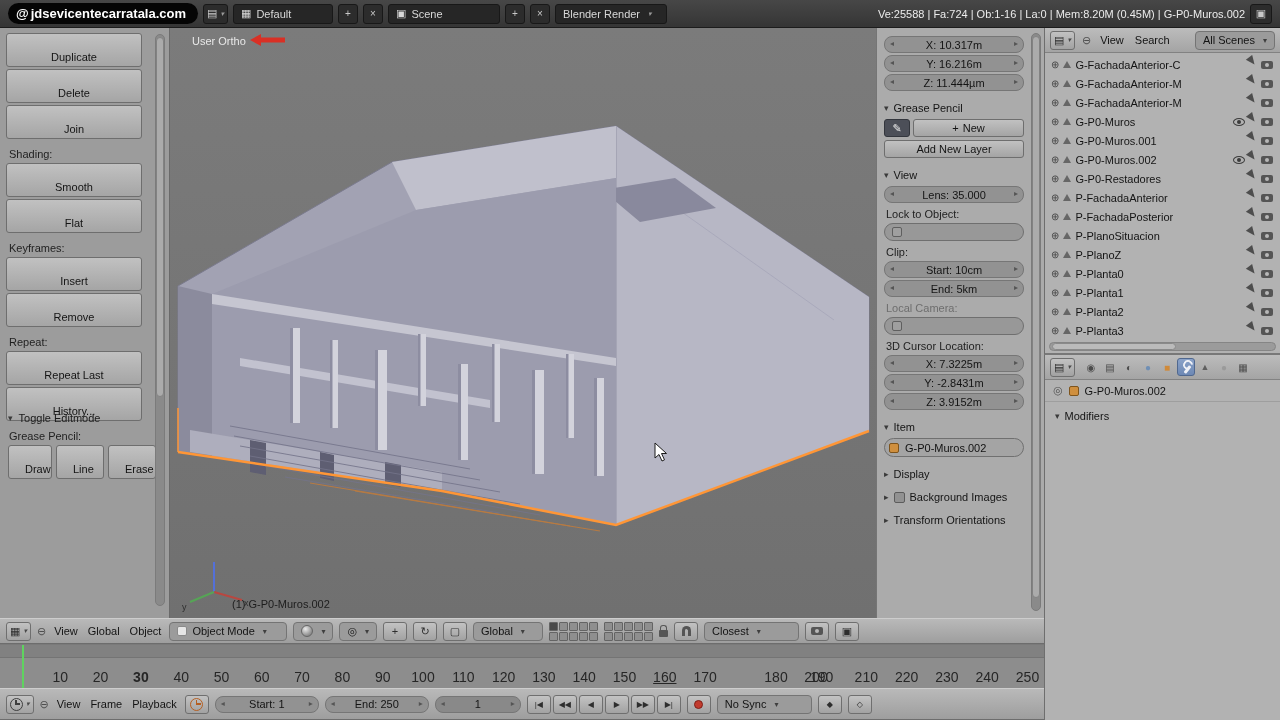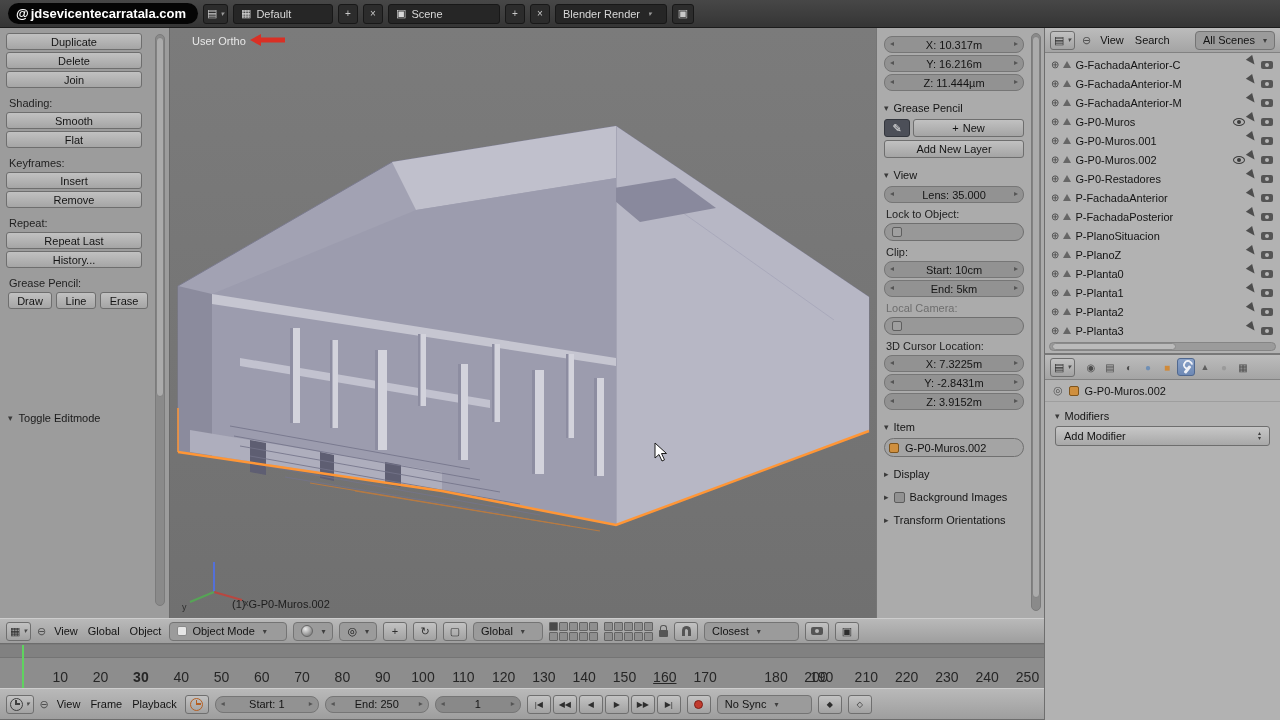--- a/index.html
+++ b/index.html
@@ -13,23 +13,23 @@
   .hbtn{height:20px;min-width:22px;background:#2c2c2c;border:1px solid #181818;border-radius:3px;display:flex;align-items:center;justify-content:center;color:#c9c9c9;padding:0 3px}
   .dfield{background:#262626;border:1px solid #181818;border-radius:3px;height:20px;display:flex;align-items:center;padding:0 7px;color:#d8d8d8;gap:5px;white-space:nowrap}
   .dbtn{width:20px;height:20px;background:#2c2c2c;border:1px solid #181818;border-radius:3px;display:flex;align-items:center;justify-content:center;color:#c8c8c8;font-size:10px}
   .w100{width:100px}.w110{width:112px}
   .stats{color:#ececec;margin-left:auto;white-space:nowrap;font-size:11px}
   .dd2{font-size:7px;color:#999;margin-left:3px}
   .glyph{font-size:11px}.glyph.dim{color:#4f4f4f}
 
   
   .toolshelf{position:absolute;left:0;top:28px;width:170px;height:590px;background:#9c9c9c;border-right:1px solid #6a6a6a;padding:5px 0 0 4px}
-  .tbtn{display:block;width:136px;height:17px;background:linear-gradient(#c1c1c1,#a5a5a5);border:1px solid #6e6e6e;border-radius:3px;font-family:inherit;font-size:11px;color:#141414;text-align:center;line-height:14px;margin:0 0 2px 2px;padding:0}
+  .tbtn{display:block;width:136px;height:17px;background:linear-gradient(#c1c1c1,#a5a5a5);border:1px solid #6e6e6e;border-radius:3px;font-family:inherit;font-size:11px;color:#141414;text-align:center;line-height:14px;margin:0 0 2px 2px;padding:16px}
   .trow{display:flex;gap:2px;margin-left:2px}
-  .tbtn.w1{width:44px}.tbtn.w2{width:40px}.tbtn.w3{width:48px}
+  .tbtn.w1{width:44px}.tbtn.w2{width:48px}.tbtn.w3{width:48px}
   .tlabel{margin:9px 0 3px 5px;color:#1f1f1f}
   .tri{font-size:9px;color:#3a3a3a}
   .shelf-bottom{position:absolute;left:8px;top:384px;display:flex;gap:6px;align-items:center;color:#1a1a1a}
   .vscroll{position:absolute;right:4px;top:6px;width:10px;height:572px;background:#8a8a8a;border:1px solid #7b7b7b;border-radius:5px}
   .vthumb{position:absolute;left:0;top:2px;width:8px;height:360px;background:#ababab;border:1px solid #828282;border-radius:4px}
   .vscroll.np{right:3px;top:5px;height:578px}
   .vthumb.tall{height:562px}
 
   
   .viewport{position:absolute;left:170px;top:28px;width:706px;height:590px;background:linear-gradient(#7b7b7b,#707070);overflow:hidden}
@@ -159,20 +159,21 @@
     <div class="dfield w110">
       <span class="glyph">▣</span>
       <span>Scene</span>
     </div>
     <span class="dbtn">+</span>
     <span class="dbtn">×</span>
     <div class="dfield w110">
       <span>Blender Render</span>
       <i class="dd2">▾</i>
     </div>
+    <div class="stats">Ve:25588 | Fa:724 | Ob:1-16 | La:0 | Mem:8.20M (0.45M) | G-P0-Muros.002</div>
     <span class="hbtn">▣</span>
   </header>
 
   <aside class="toolshelf">
     <button class="tbtn">Duplicate</button>
     <button class="tbtn">Delete</button>
     <button class="tbtn">Join</button>
     <div class="tlabel">Shading:</div>
     <button class="tbtn">Smooth</button>
     <button class="tbtn">Flat</button>
@@ -533,27 +534,20 @@
         </div>
     </div>
     <div class="props-crumb">
       <span class="glyph dim">◎</span>
       <span class="icon-cube"></span>
       <span>G-P0-Muros.002</span>
     </div>
     <div class="phead">
       <span class="tri">▾</span>
       <span>Modifiers</span>
-    </div>
-    <div class="addmod">
-      <span>Add Modifier</span>
-      <span class="updown">
-          <i>▴</i>
-          <i>▾</i>
-        </span>
     </div>
   </section>
 
   <div class="ehead v3dheader">
     <span class="hgbtn">
         <span class="glyph">▦</span>
         <i class="dd2">▾</i>
       </span>
     <span class="glyph dim">⊖</span>
     <span class="menu">View</span>

